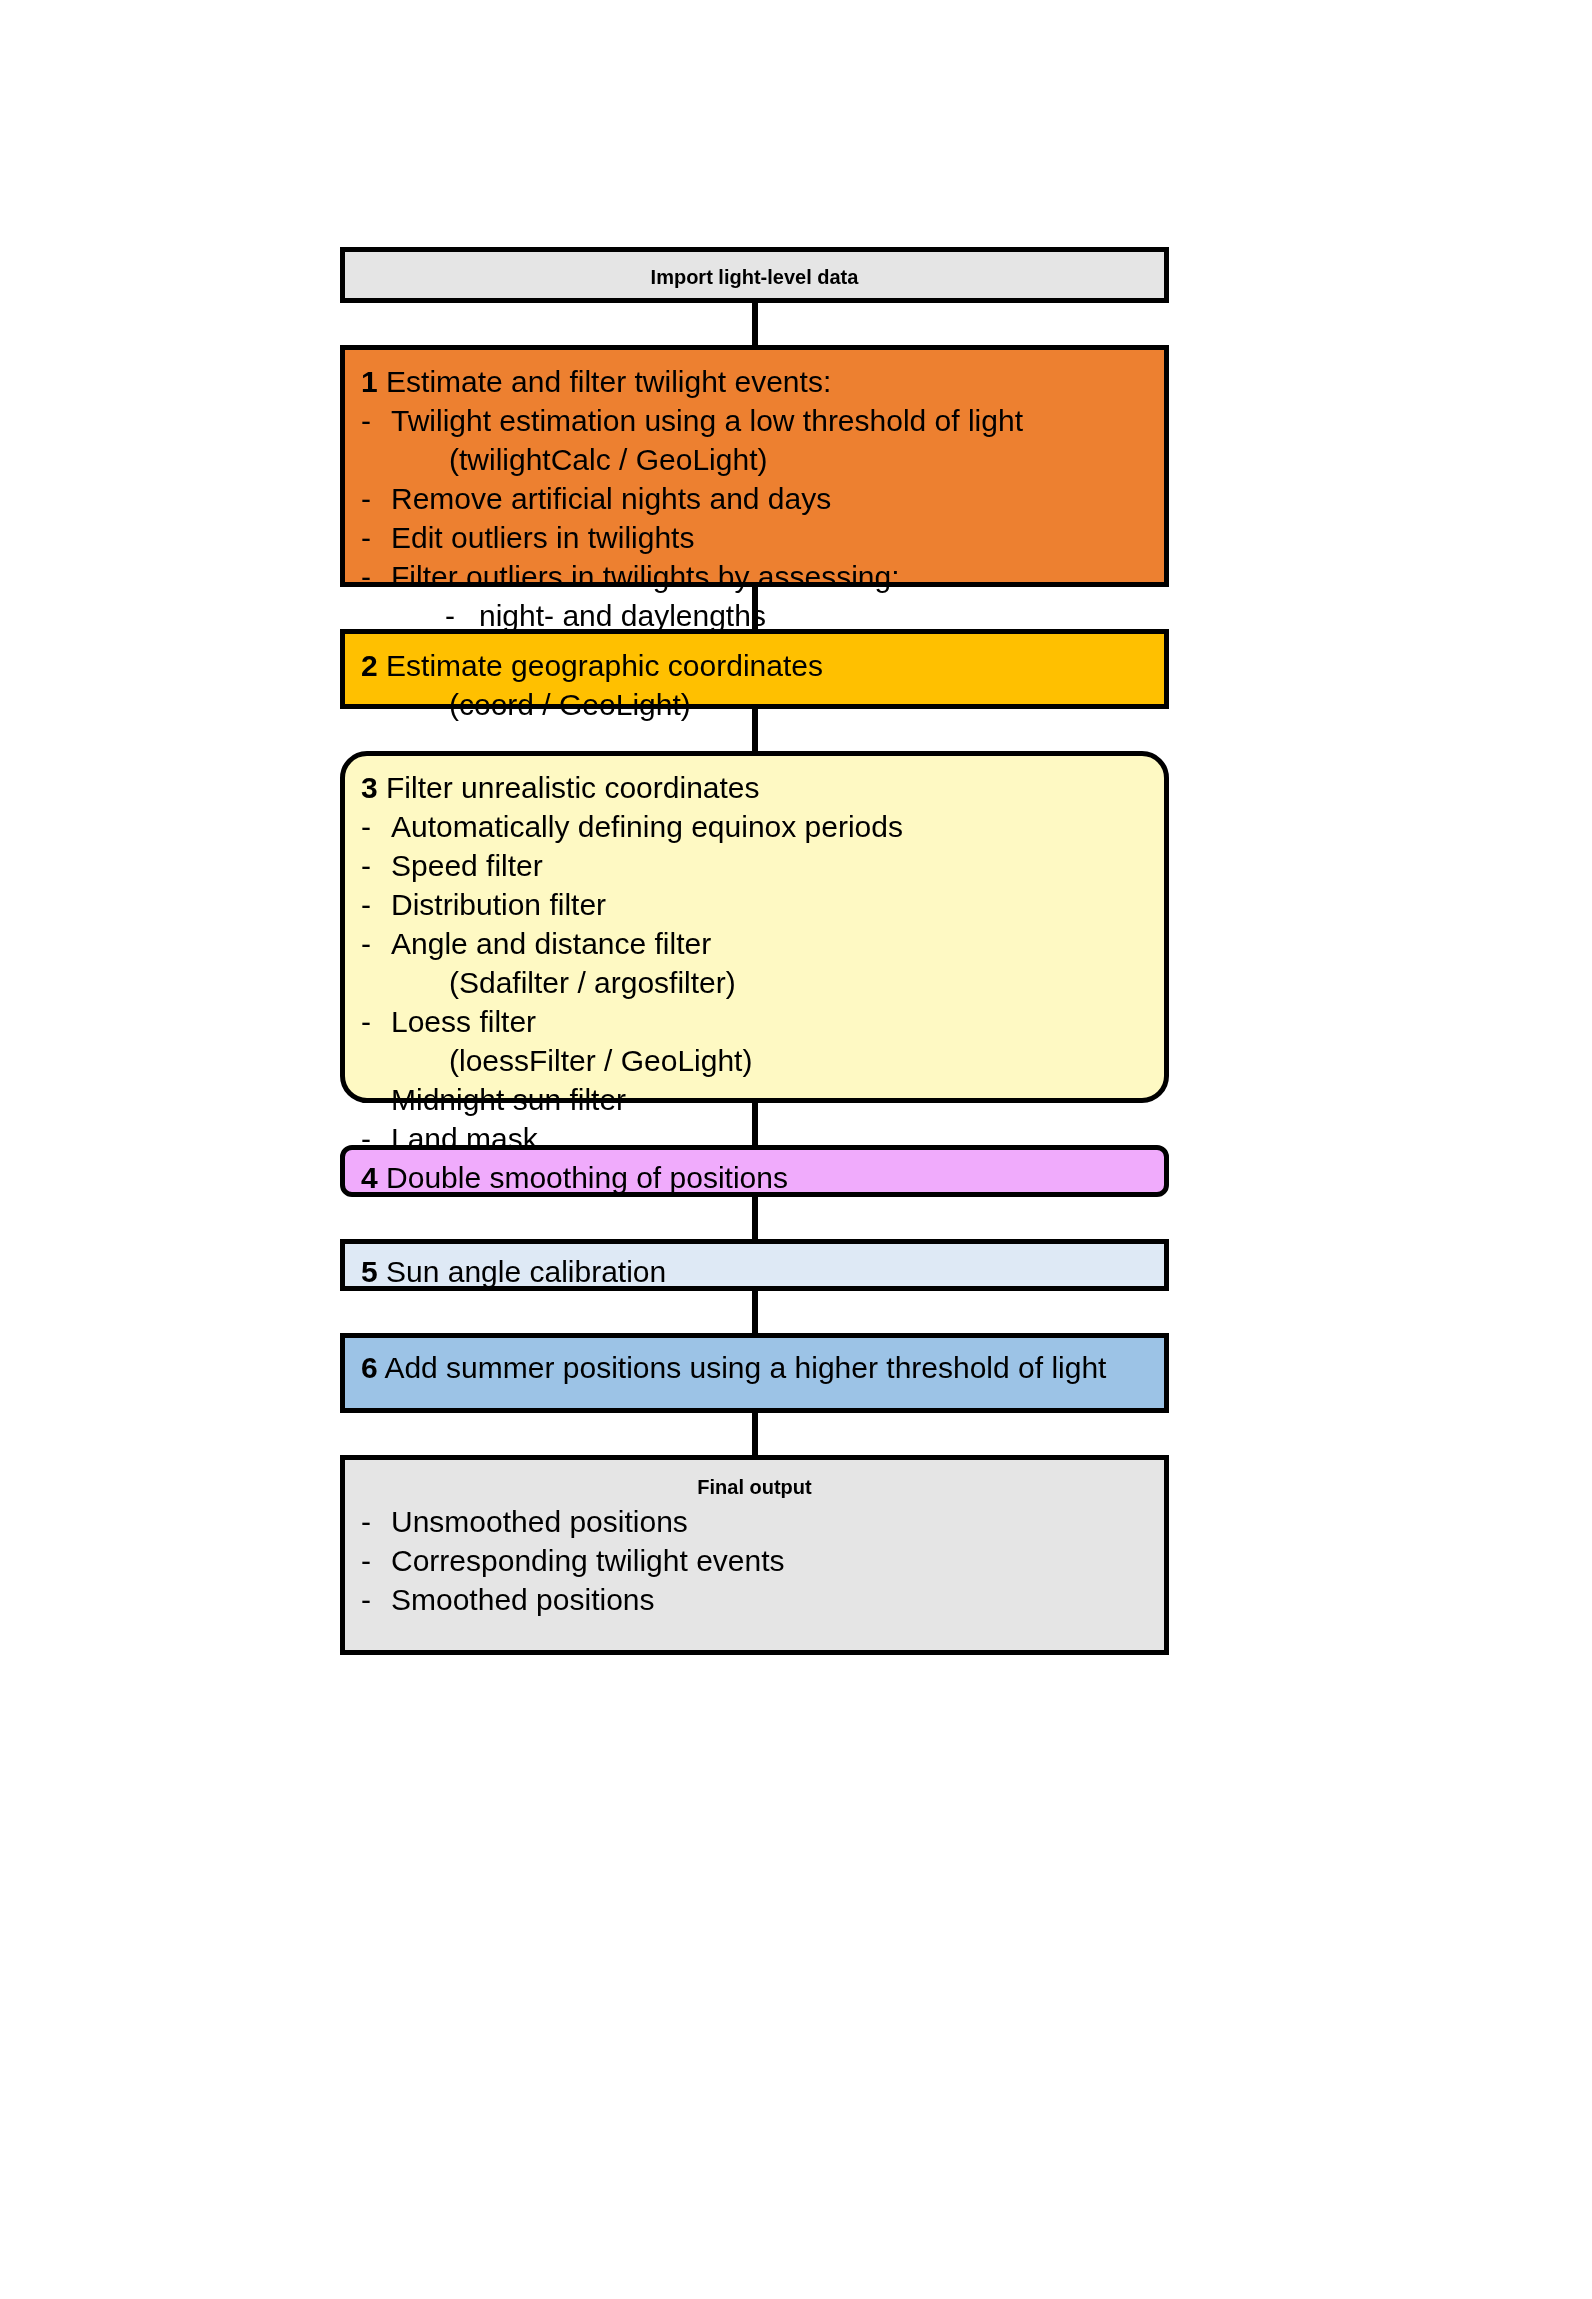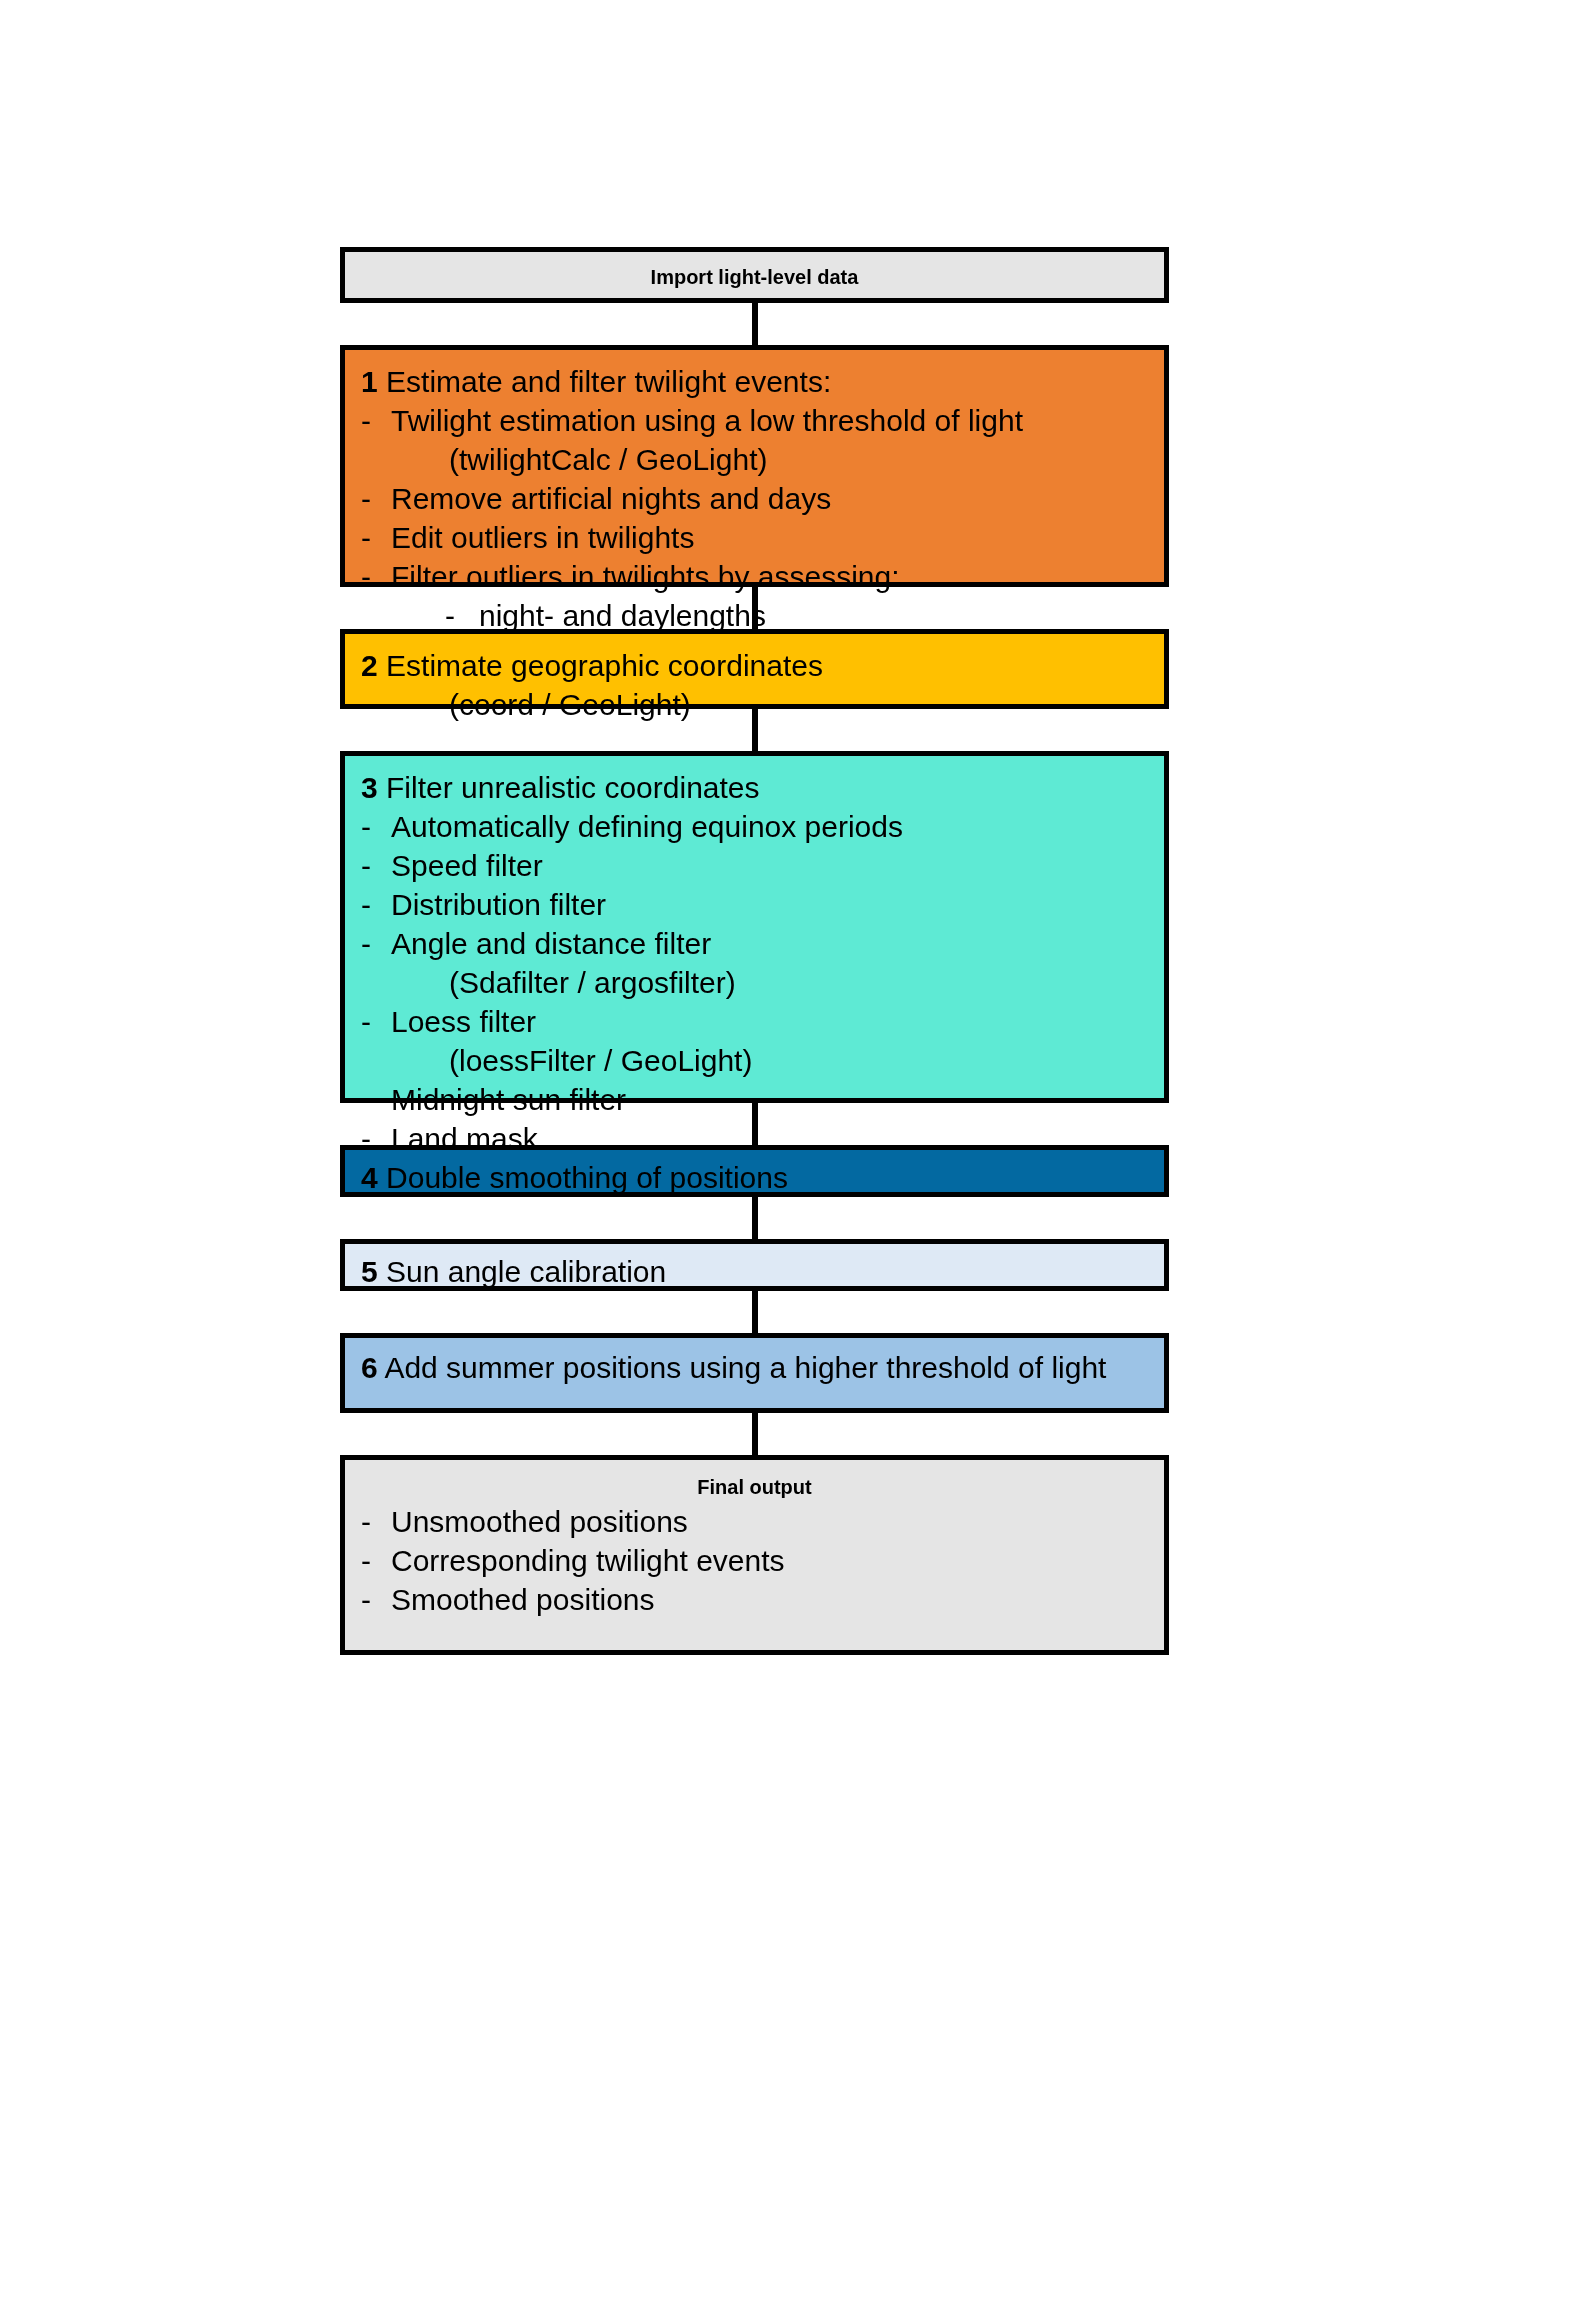--- a/index.html
+++ b/index.html
@@ -43,22 +43,22 @@
     padding: 12px 16px 16px 16px;
     color: #000000;
     font-size: 30px;
     line-height: 1.30;
     position: relative;
   }
 
   .box.grey       { background: #E5E5E5; }
   .box.orange     { background: #ED8030; }
   .box.yellow     { background: #FFC000; }
-  .box.cream      { background: #5eead4; }
-  .box.green      { background: #0369a1; }
+  .box.cream      { background: #fef9c3; border-radius: 27px; }
+  .box.green      { background: #f0abfc; border-radius: 12px; }
   .box.lightblue  { background: #DEE9F5; }
   .box.blue       { background: #9CC3E6; }
 
   .title-center {
     text-align: center;
     font-weight: bold;
     font-size: 20px;
     padding: 4px 0 2px 0;
   }
 

